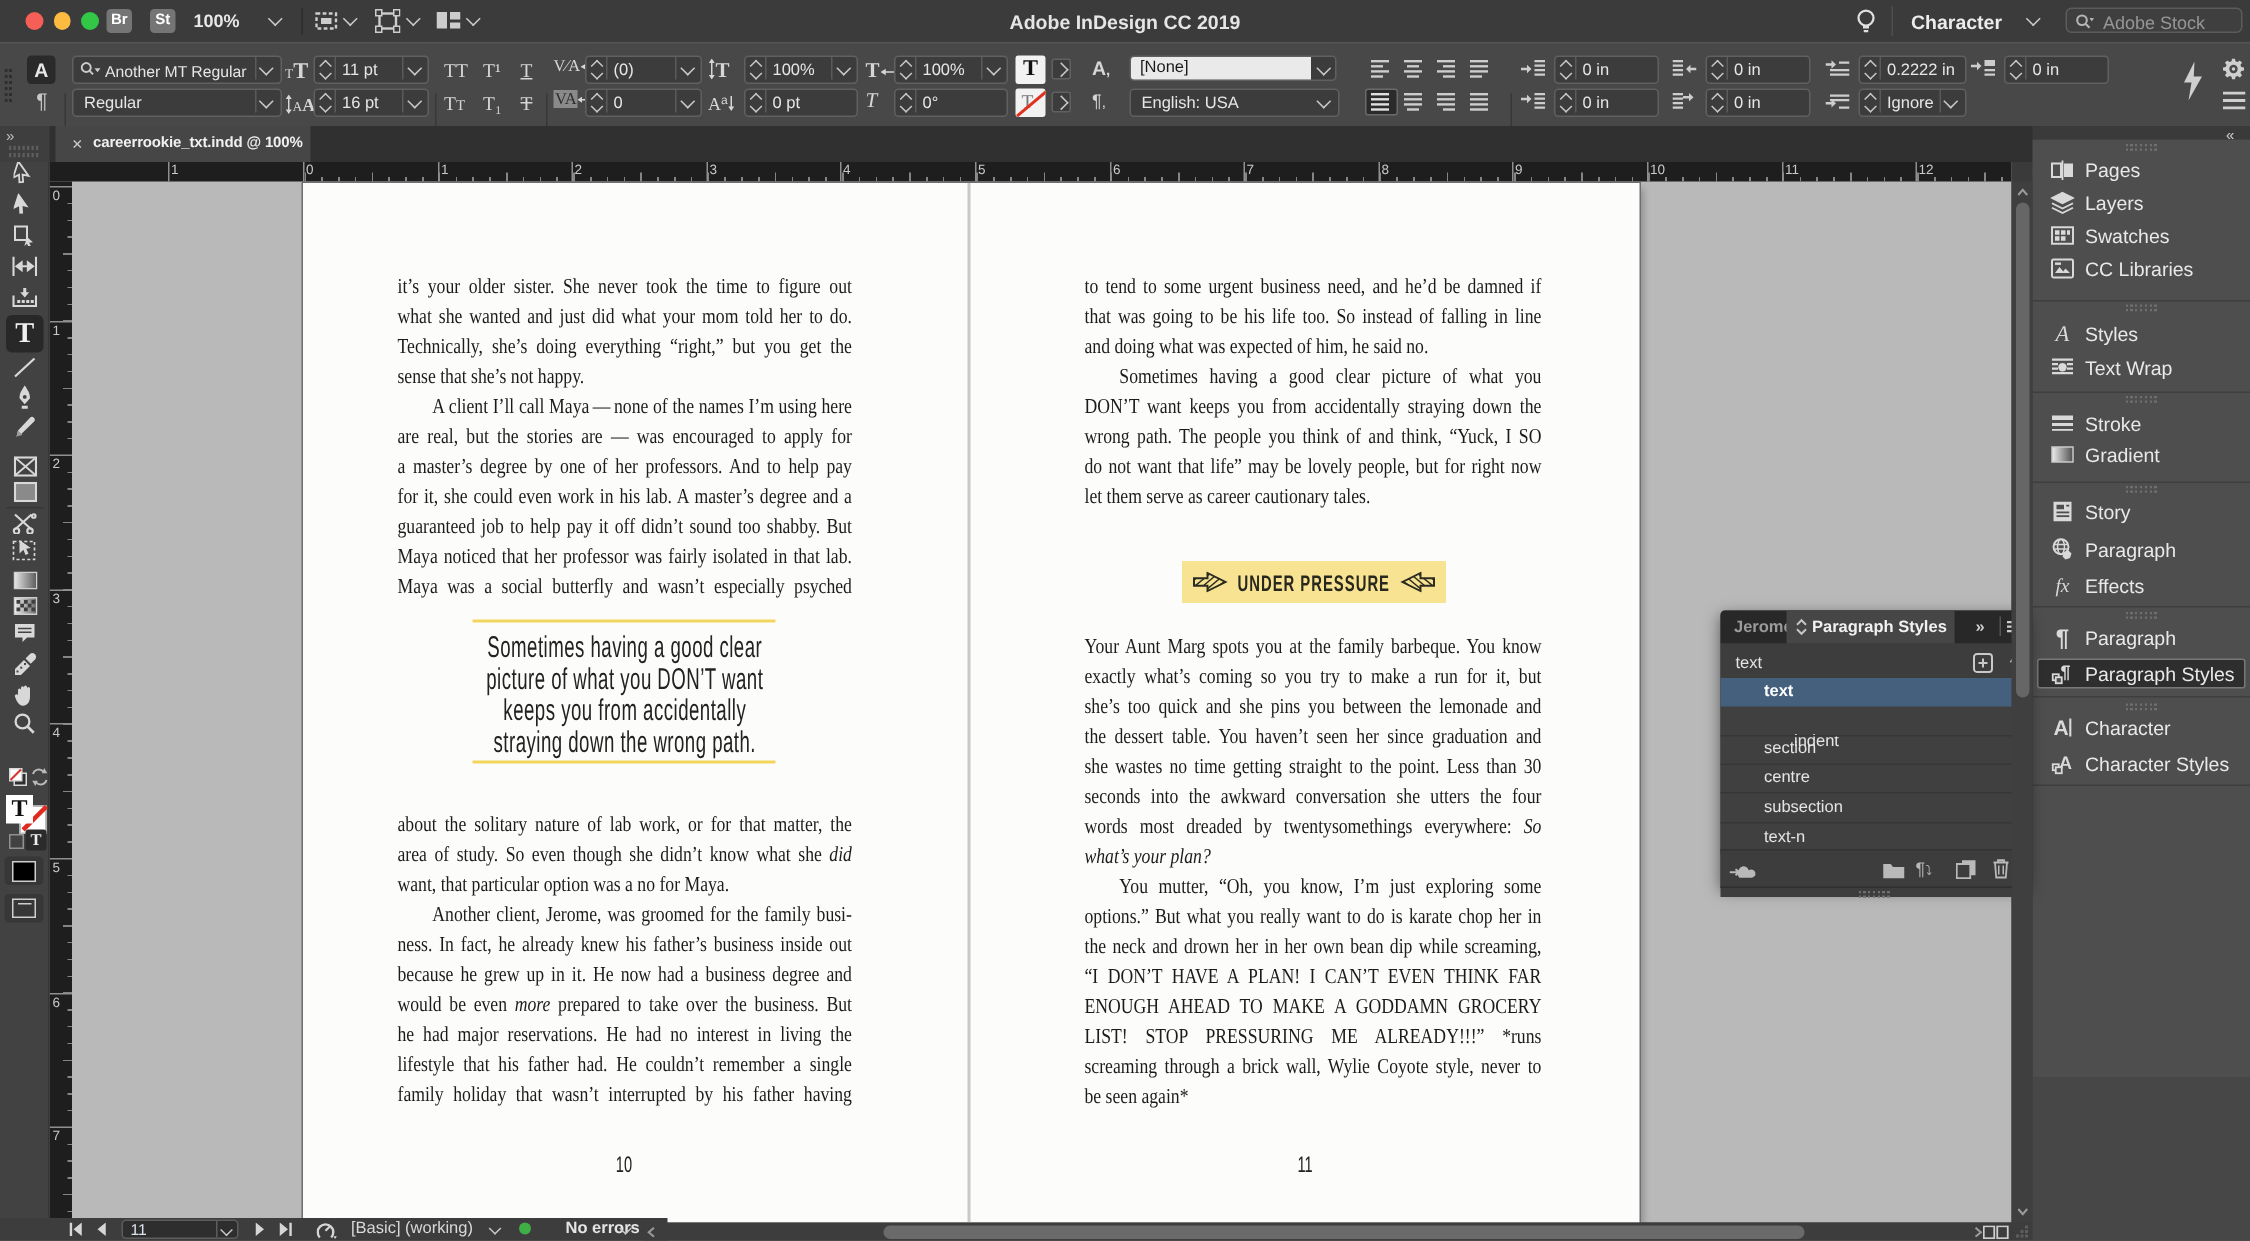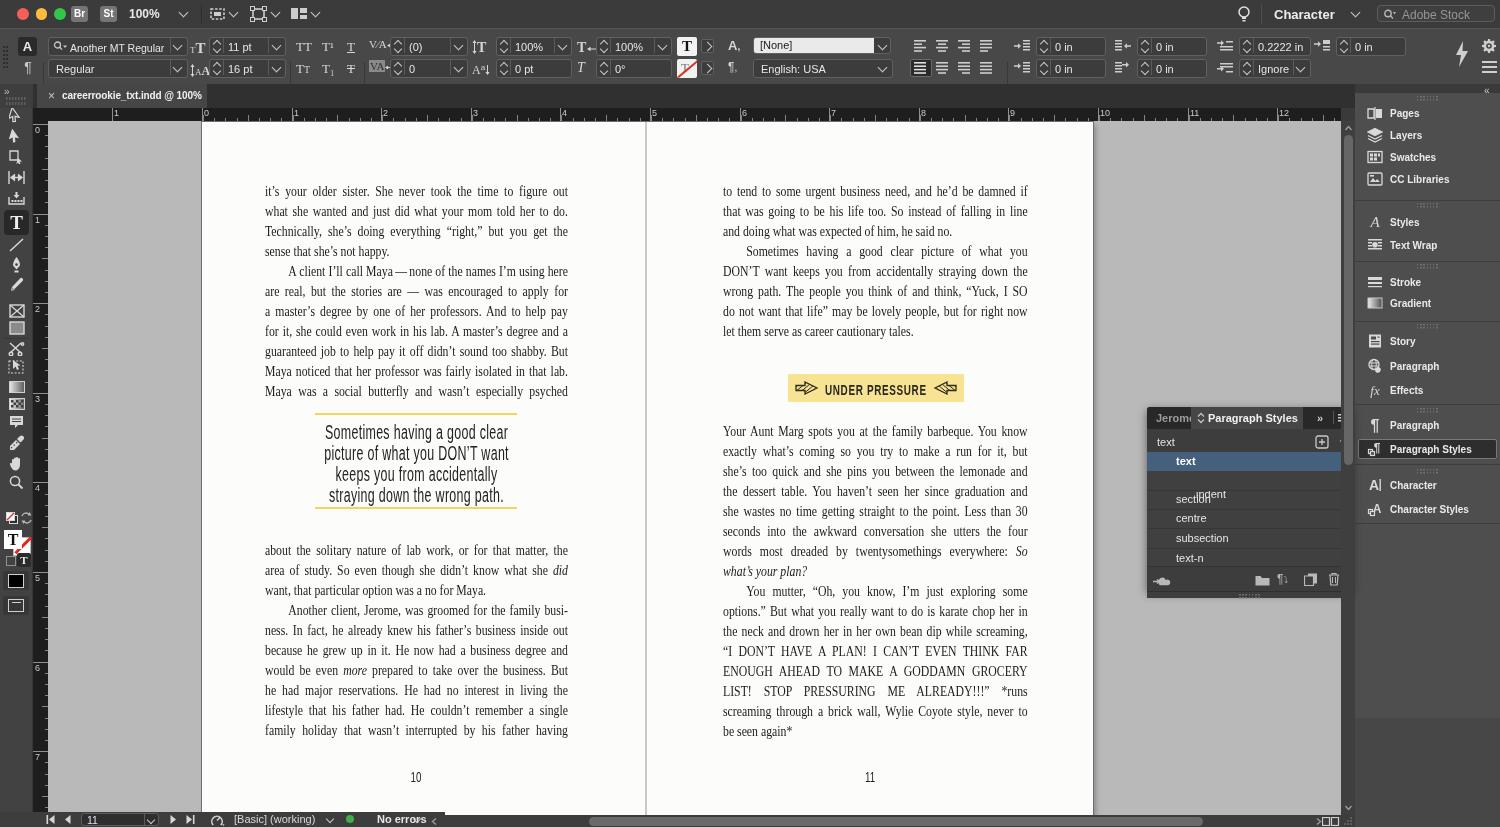--- a/index.html
+++ b/index.html
@@ -14,21 +14,21 @@
   .bl{position:absolute;width:365px;font-family:"Liberation Serif",serif;font-size:14.2px;line-height:20px;
       color:#1b1b1b;transform:scaleX(0.83);transform-origin:0 0;text-align:justify;text-align-last:justify;white-space:nowrap;}
   .bl.r{width:367px;}
   .bl.last{text-align-last:left;}
   .bl.ind{padding-left:28px;box-sizing:border-box;}
   .quote{position:absolute;left:266px;width:484px;transform:scaleX(0.622);transform-origin:0 0;text-align:center;
       font-family:"Liberation Sans",sans-serif;font-size:20px;line-height:21px;color:#222;letter-spacing:0.5px;}
 
   .drow{position:absolute;left:0;width:145px;height:22px;display:flex;align-items:center;}
   .dico{width:16px;height:16px;margin-left:12px;flex:0 0 16px;}
-  .dlab{margin-left:7px;color:#e9e9e9;font-size:10px;font-weight:bold;white-space:nowrap;}
+  .dlab{margin-left:7px;color:#e9e9e9;font-size:13px;font-weight:normal;white-space:nowrap;}
   .dsep{position:absolute;left:0;width:145px;height:1px;background:#3e3e3e;}
   .dots{position:absolute;left:62px;width:22px;height:5px;
     background-image:repeating-linear-gradient(to right,#6f6f6f 0 1.5px,transparent 1.5px 3.2px),repeating-linear-gradient(to right,#6f6f6f 0 1.5px,transparent 1.5px 3.2px);
     background-size:22px 1.5px,22px 1.5px;background-position:0 0,0 3px;background-repeat:no-repeat,no-repeat;}
   .folio{position:absolute;width:40px;transform:scaleX(0.65);transform-origin:50% 0;text-align:center;
       font-family:"Liberation Sans",sans-serif;font-size:15px;color:#222;}
   .bt{width:230px;transform:scaleX(0.66);transform-origin:0 0;font-family:"Liberation Sans",sans-serif;
       font-size:15px;font-weight:bold;letter-spacing:1px;color:#28281e;white-space:nowrap;}
 </style></head>
 <body>
@@ -57,20 +57,21 @@
       <rect x="12.5" y="11.5" width="4" height="4" fill="#3b3b3b" stroke="#cdcdcd"></rect>
     </svg>
   <span class="abs chev" style="left:272px;top:9px;"></span>
 
   <svg class="abs" style="left:291px;top:7px;" width="16" height="14" viewBox="0 0 16 14">
       <rect x="0" y="1" width="7" height="11" fill="#cdcdcd"></rect>
       <rect x="9" y="1" width="7" height="5" fill="#cdcdcd"></rect>
       <rect x="9" y="8" width="7" height="4" fill="#cdcdcd"></rect>
     </svg>
   <span class="abs chev" style="left:312px;top:9px;"></span>
+  <div class="abs" style="left:0;top:7px;width:1500px;text-align:center;color:#e5e5e5;font-size:13px;font-weight:bold;">Adobe InDesign CC 2019</div>
 
   <svg class="abs" style="left:1236px;top:5px;" width="16" height="18" viewBox="0 0 16 18">
       <circle cx="8" cy="7" r="5" fill="none" stroke="#e0e0e0" stroke-width="1.5"></circle>
       <rect x="6" y="12" width="4" height="2" fill="#e0e0e0"></rect>
       <rect x="6.5" y="15" width="3" height="1.5" fill="#e0e0e0"></rect>
     </svg>
   <div class="abs" style="left:1261px;top:4px;width:1px;height:20px;background:#4e4e4e;"></div>
   <div class="abs" style="left:1274px;top:7px;color:#ececec;font-size:13px;font-weight:bold;">Character</div>
   <span class="abs chev" style="left:1352px;top:9px;"></span>
   <div class="abs" style="left:1377px;top:5px;width:118px;height:17px;background:#3f3f3f;border:1px solid #5c5c5c;border-radius:4px;box-sizing:border-box;">

